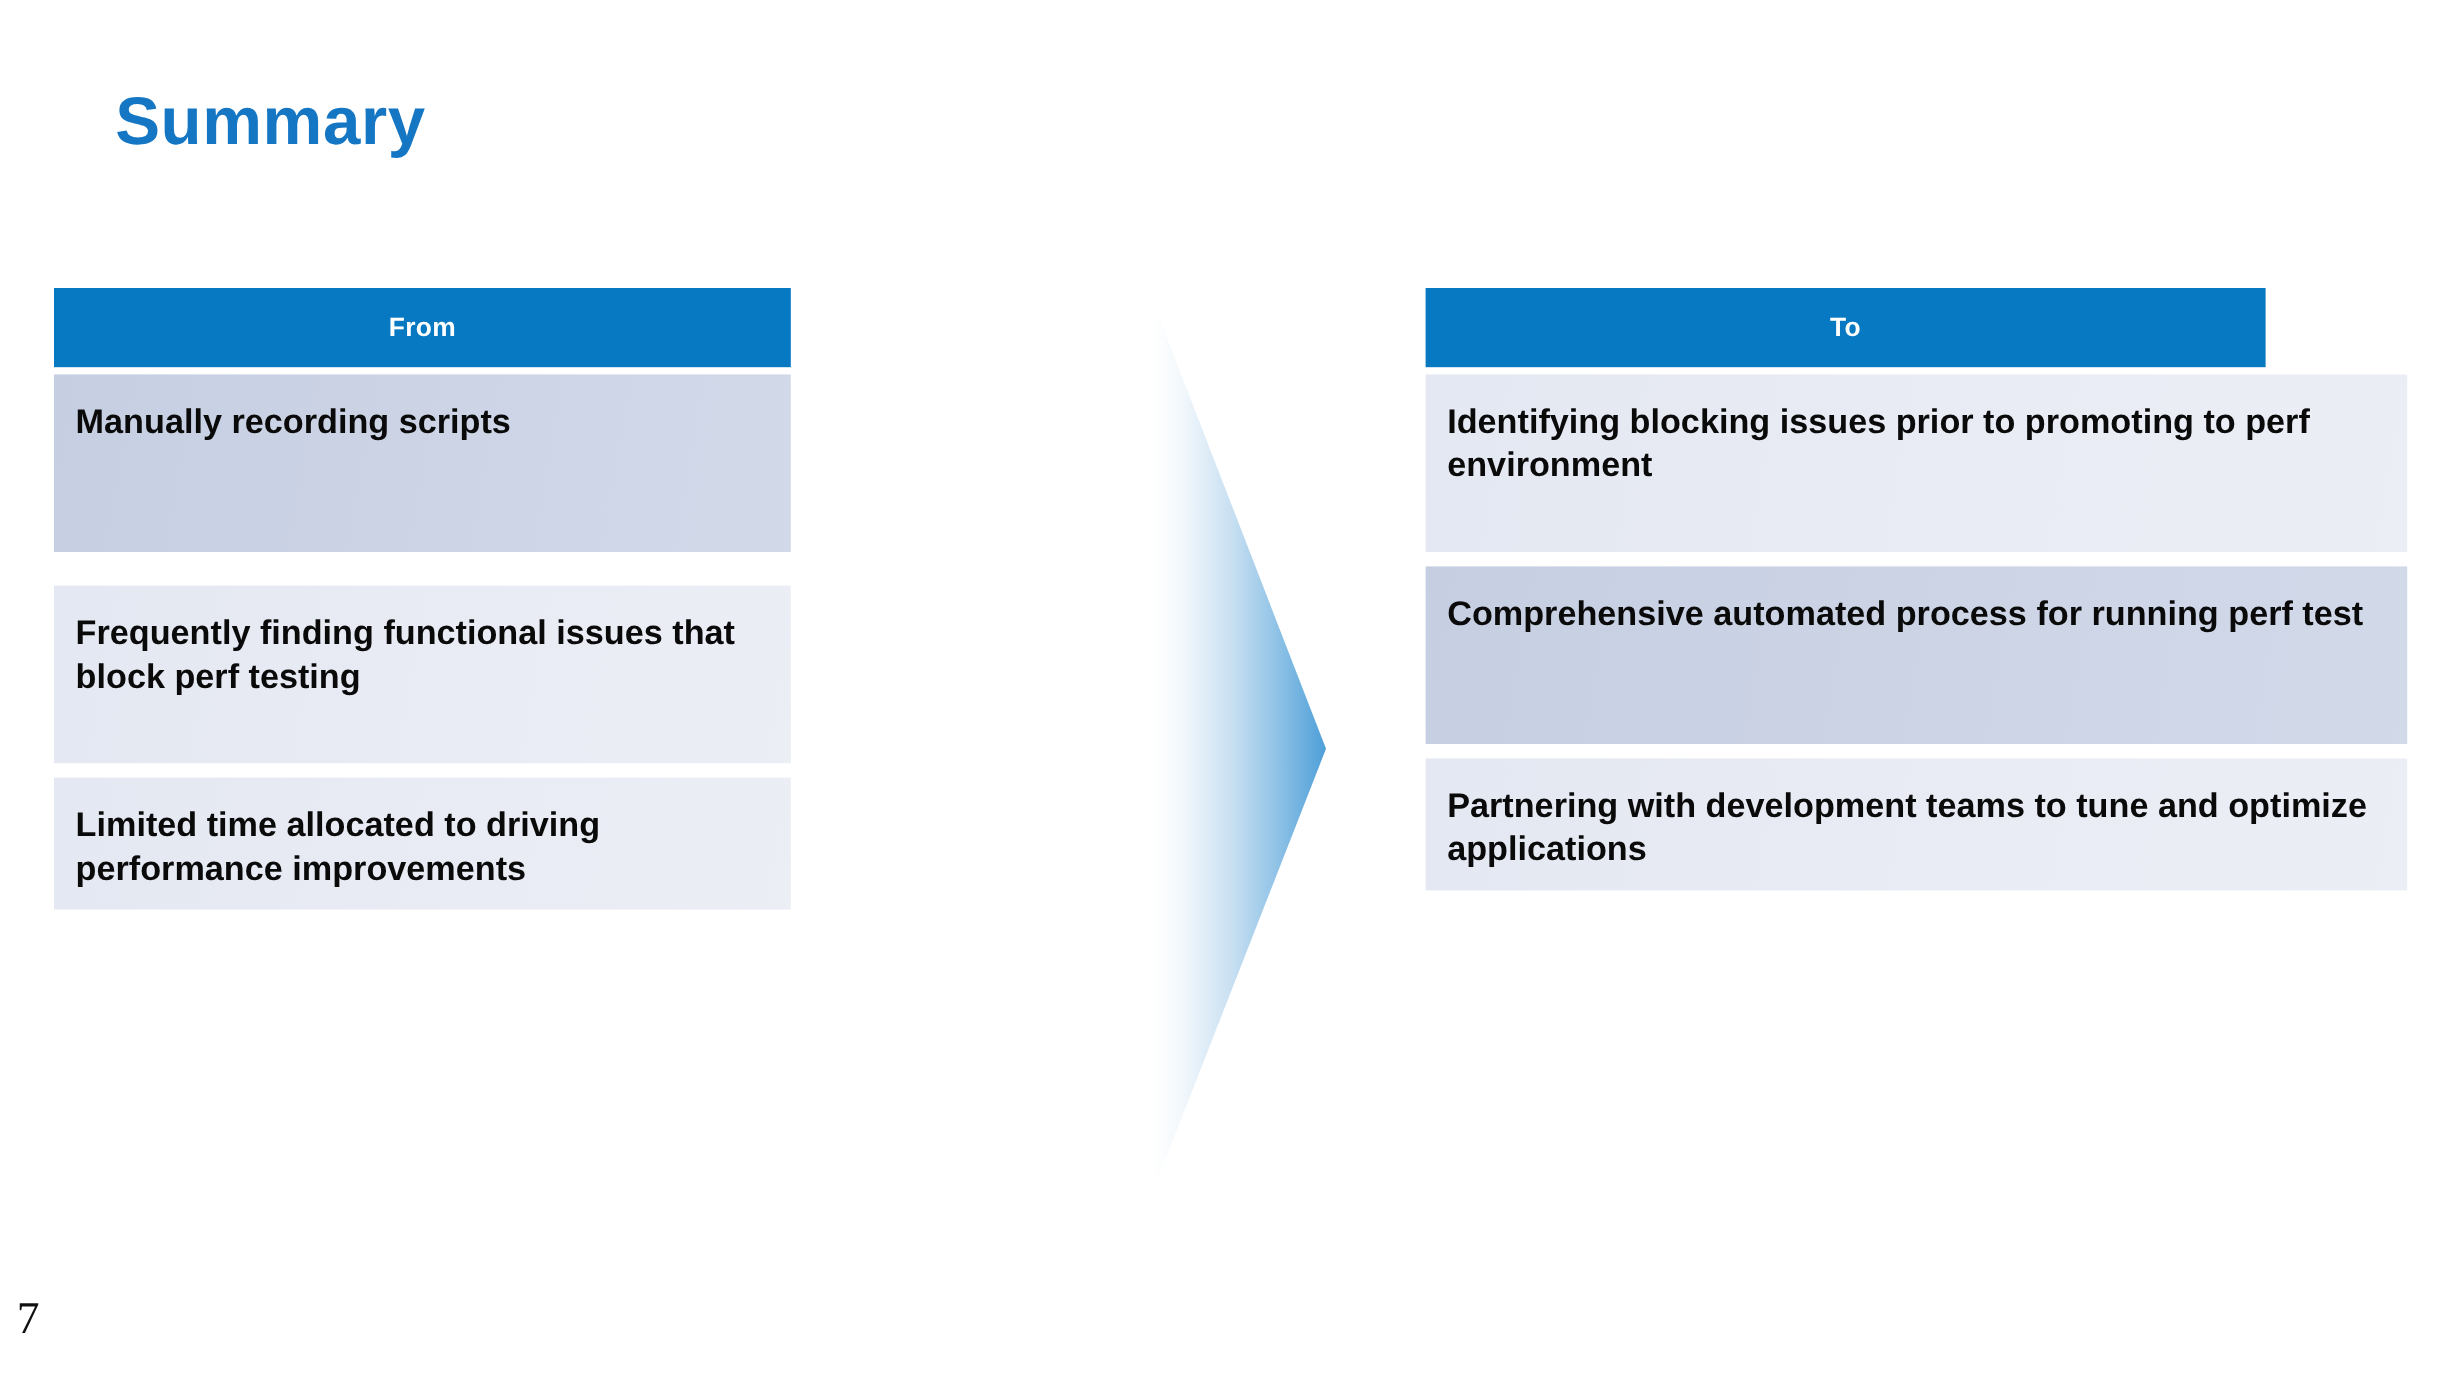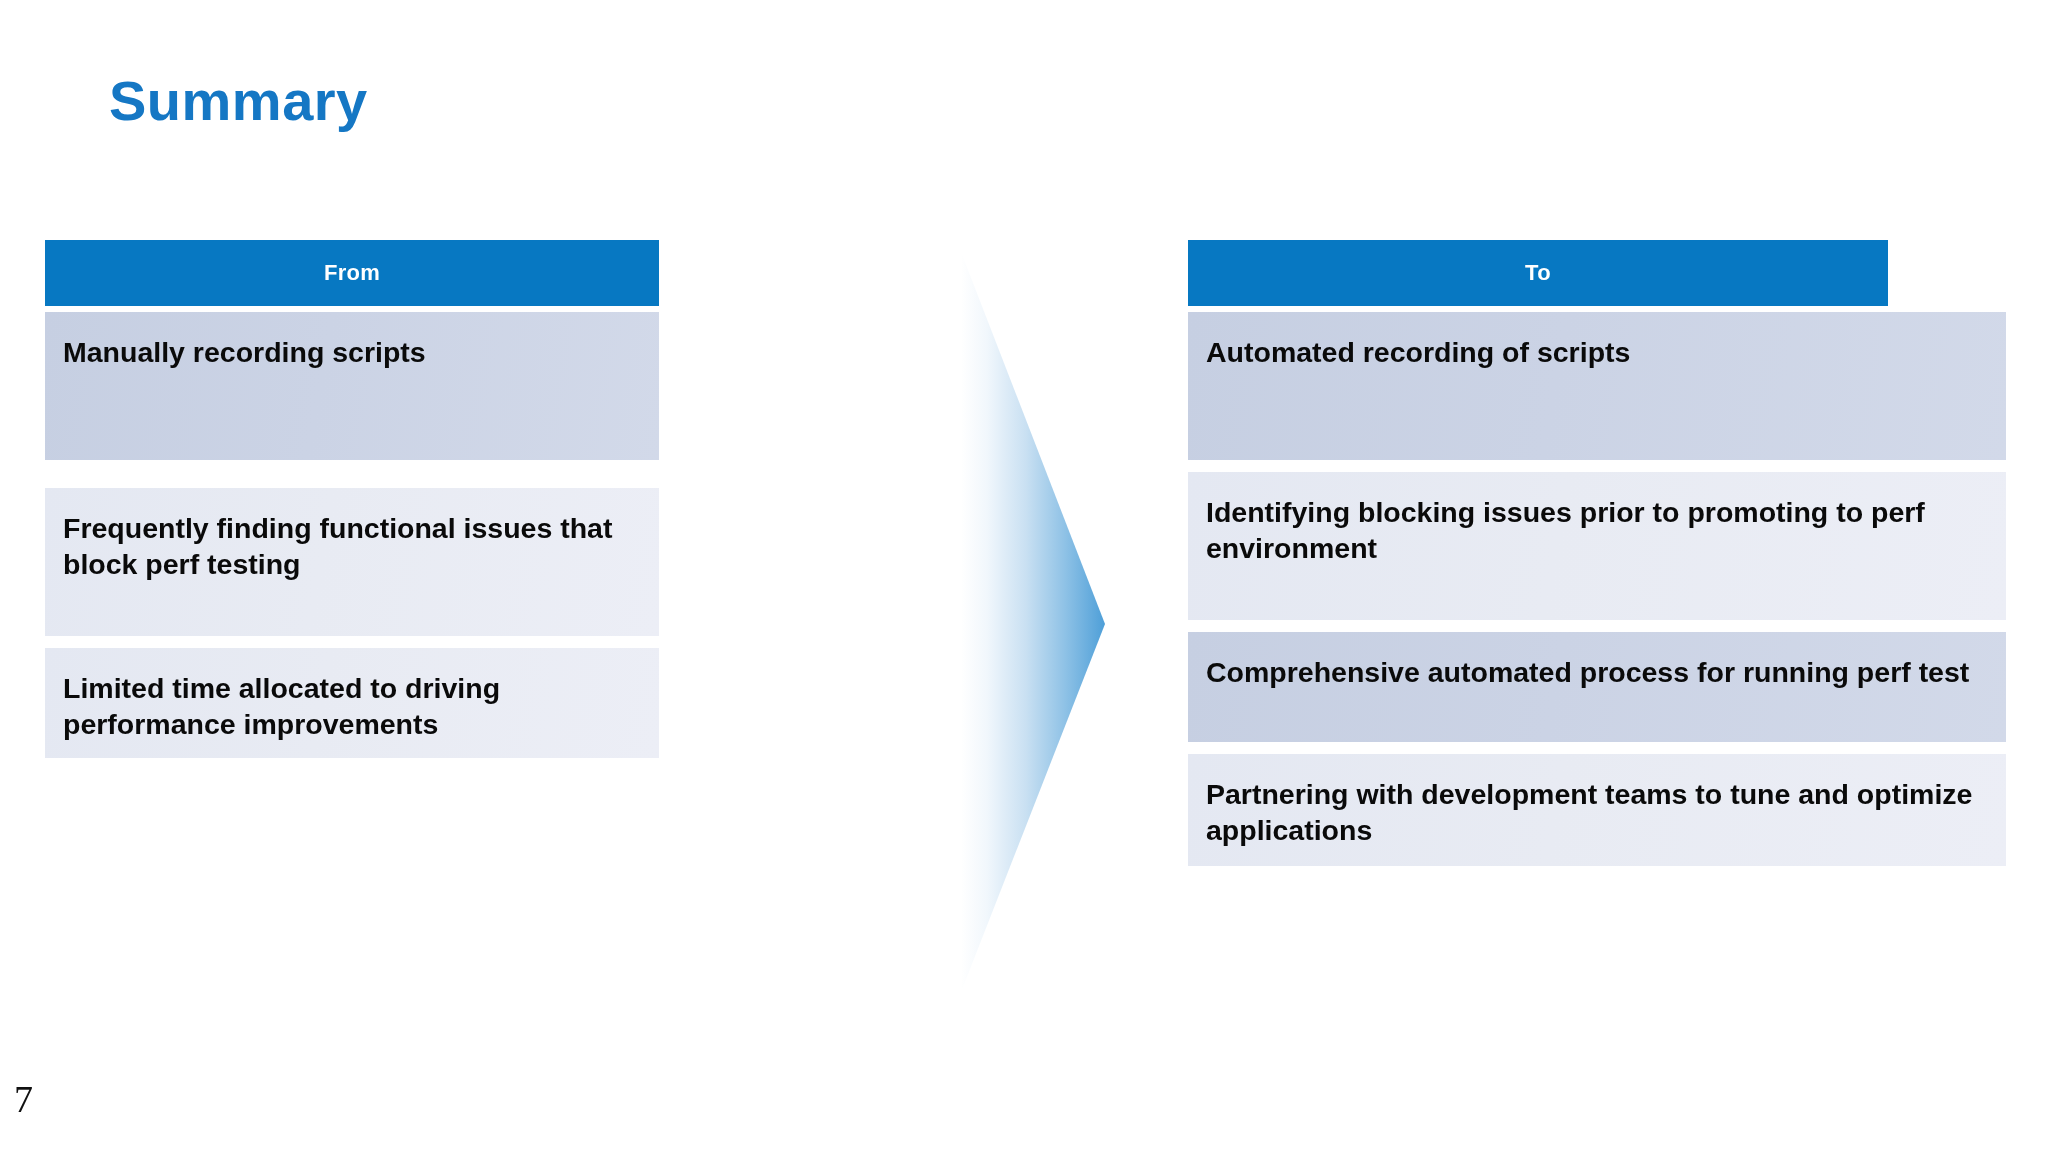--- a/index.html
+++ b/index.html
@@ -25,21 +25,20 @@
   #slide-title {
     position: absolute;
     left: 96px;
     top: 72px;
     font-size: 56px;
     font-weight: bold;
     color: #1577C4;
     letter-spacing: 0.5px;
     line-height: 1.05;
     white-space: nowrap;
-    margin-left: 13px;
   }
 
   
   .compare-table {
     position: absolute;
     display: flex;
     flex-direction: column;
   }
   #table-from {
     left: 45px;
@@ -149,21 +148,20 @@
           <stop offset="100%" stop-color="#4E9FD8"></stop>
         </linearGradient>
       </defs>
       <polygon points="6,0 150,372 6,740" fill="url(#arrowGrad)"></polygon>
     </svg>
   </div>
 
   <div id="table-to" class="compare-table">
     <div class="table-header">To</div>
     <div class="table-rows">
-      <div class="table-row shade-dark">Automated recording of scripts</div>
       <div class="table-row shade-light">Identifying blocking issues prior to promoting to perf environment</div>
       <div class="table-row shade-dark">Comprehensive automated process for running perf test</div>
       <div class="table-row shade-light">Partnering with development teams to tune and optimize applications</div>
     </div>
   </div>
 
   <div id="page-number">7</div>
 
 </div>
 

